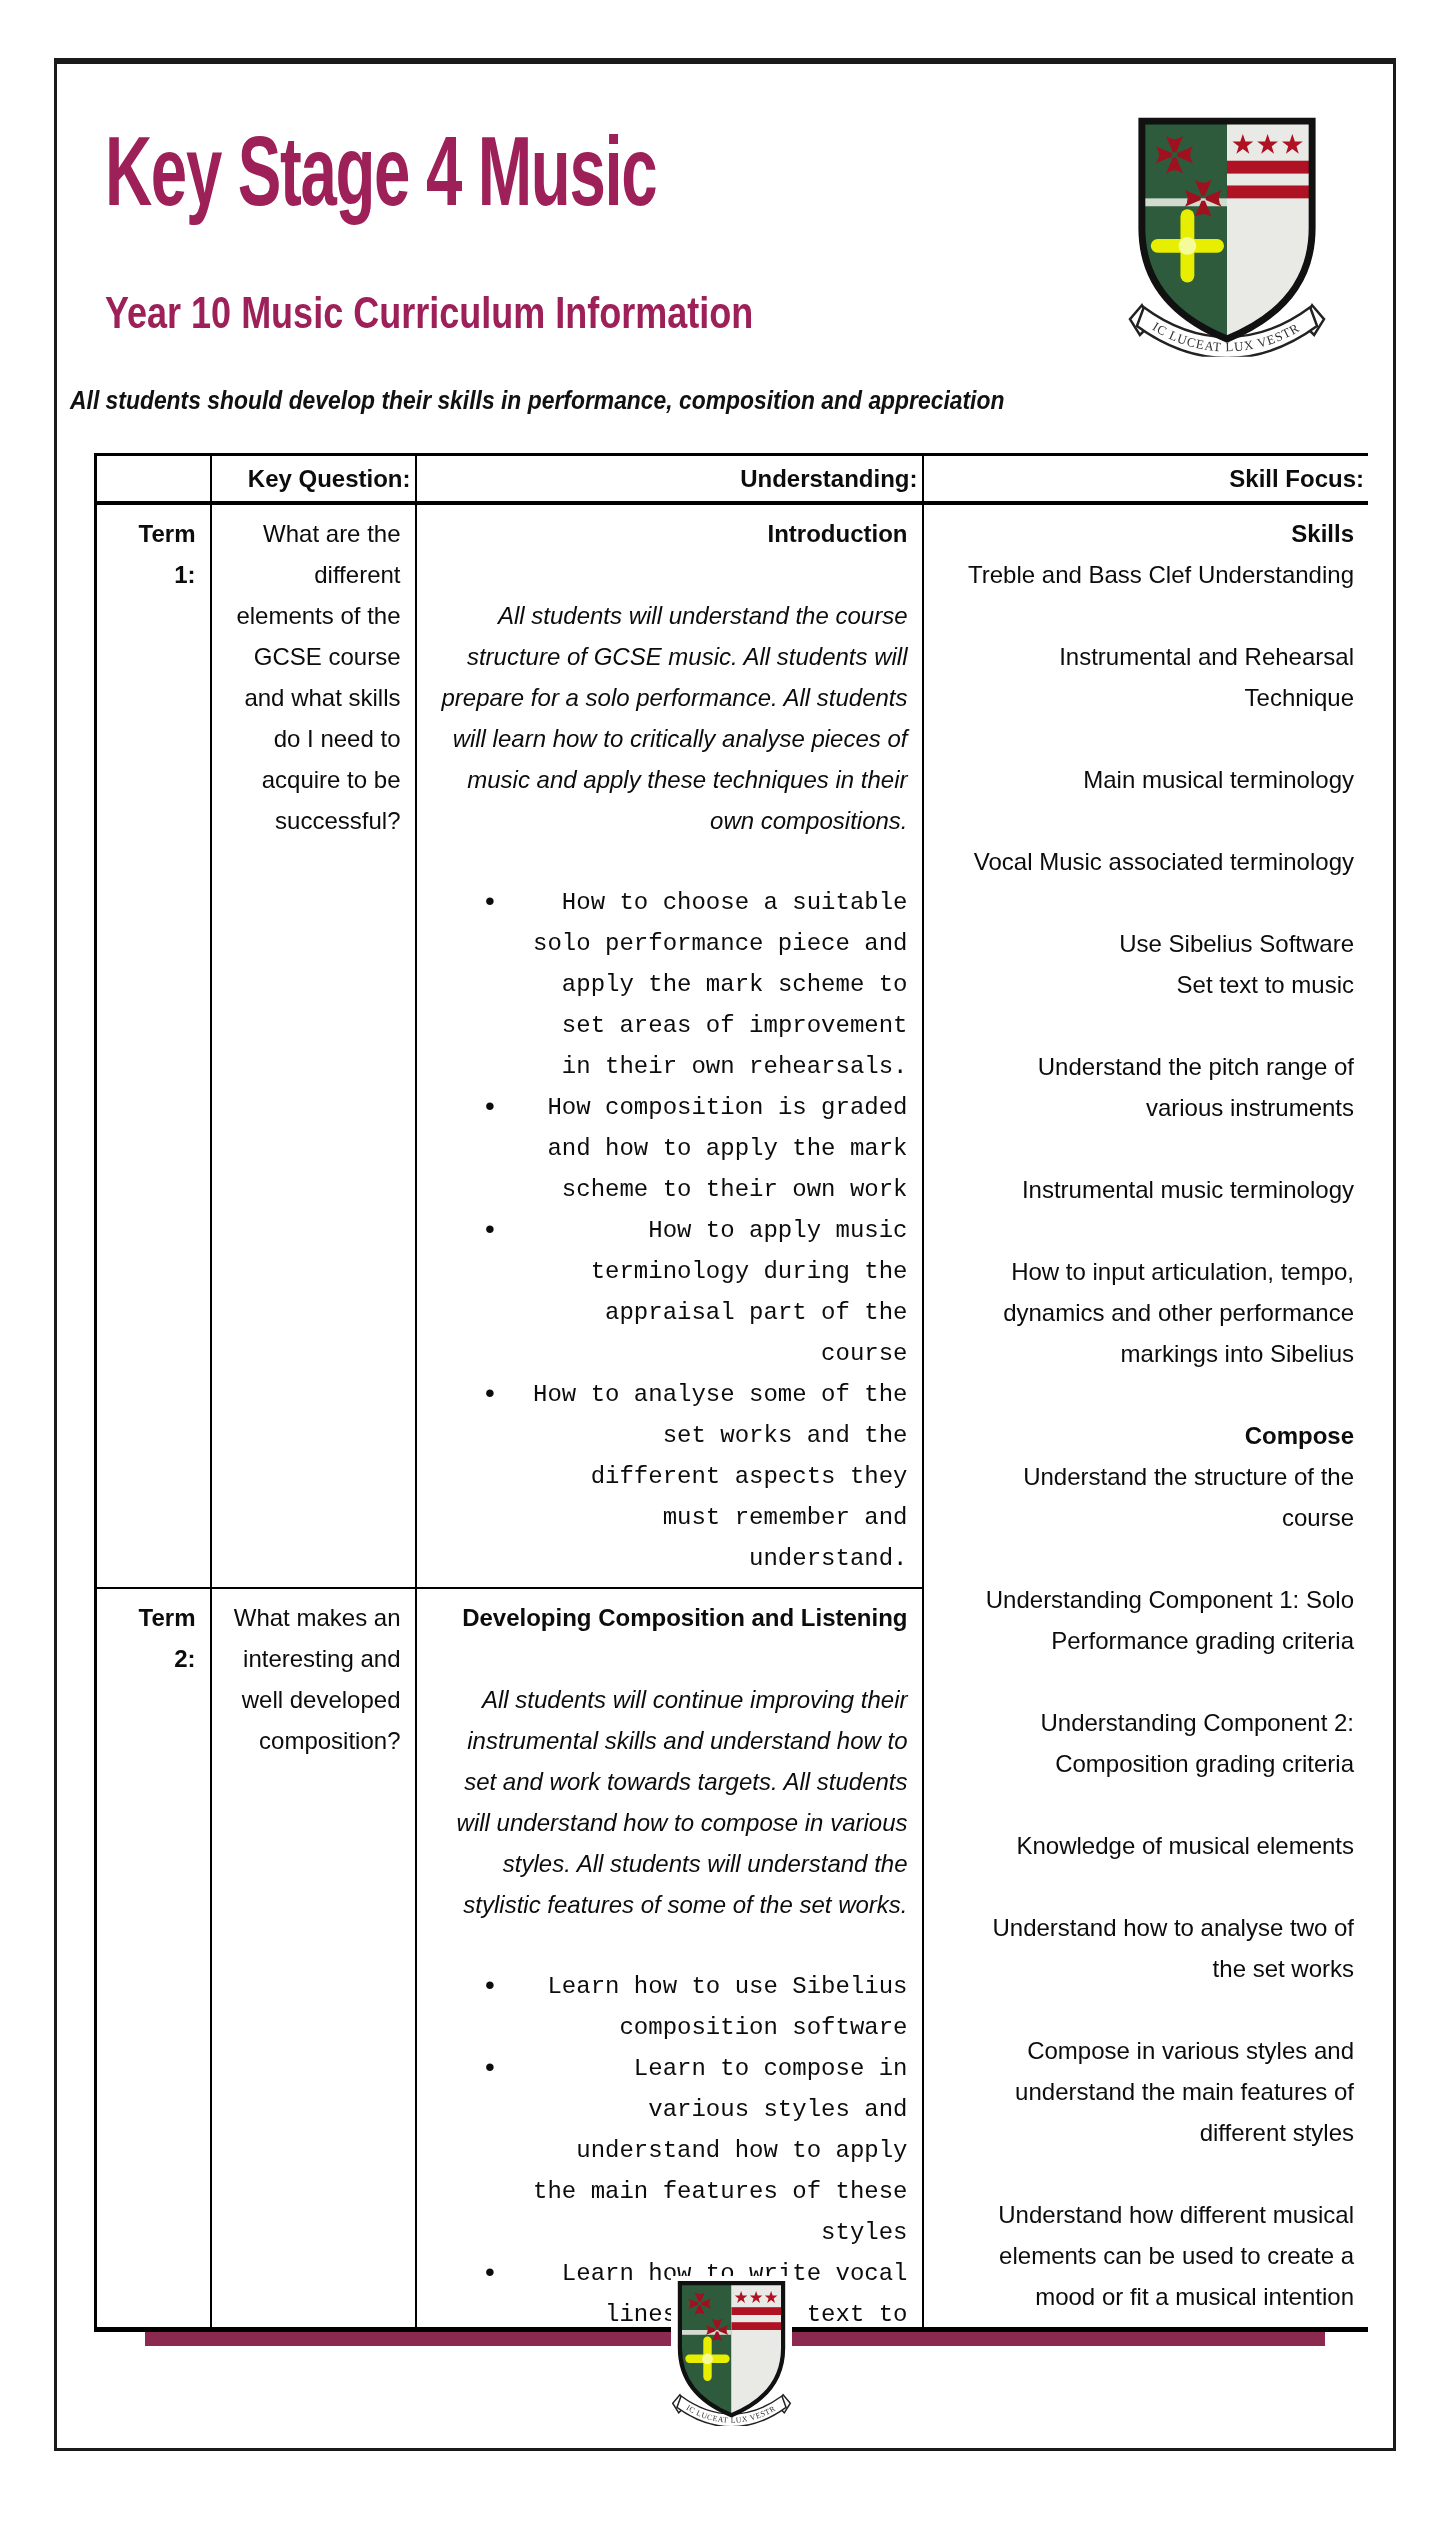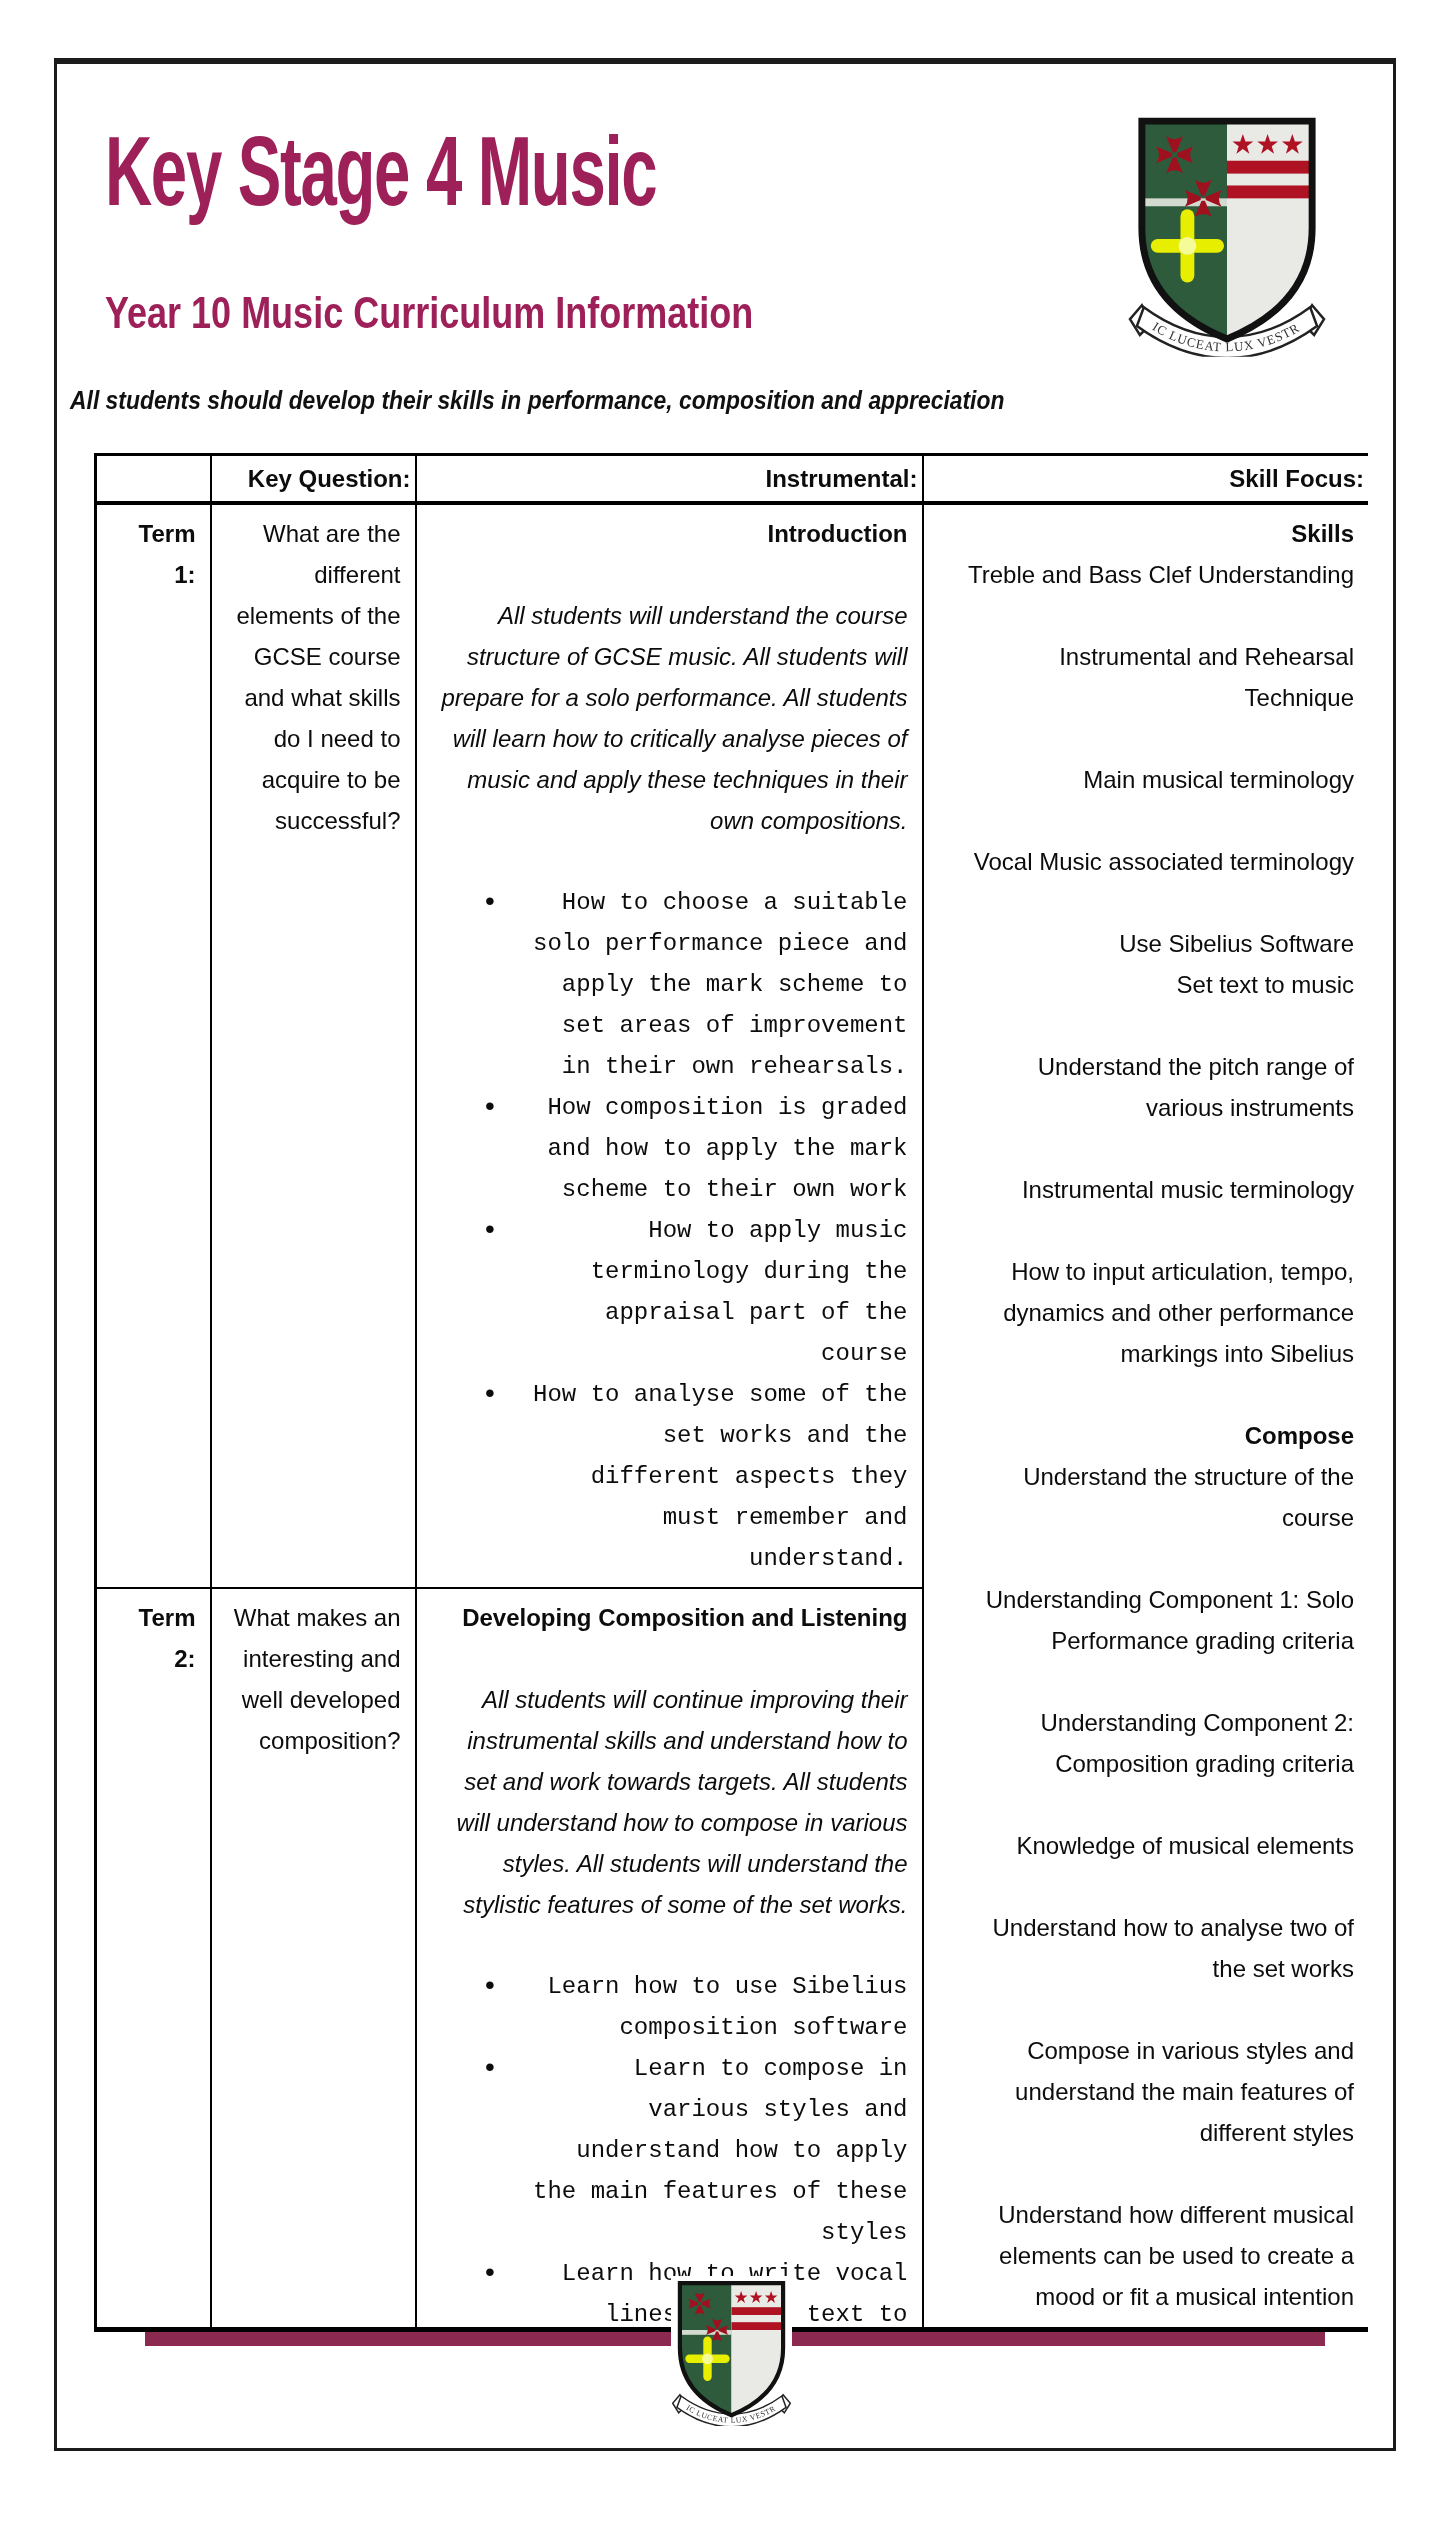--- a/index.html
+++ b/index.html
@@ -143,21 +143,21 @@
       <colgroup>
         <col style="width:115px">
         <col style="width:205px">
         <col style="width:507px">
         <col style="width:447px">
       </colgroup>
       <thead>
         <tr style="height:39px">
           <th></th>
           <th>Key Question:</th>
-          <th>Instrumental:</th>
+          <th>Understanding:</th>
           <th>Skill Focus:</th>
         </tr>
       </thead>
       <tbody>
         <tr style="height:978px">
           <td class="term-cell">Term 1:</td>
           <td>What are the different elements of the GCSE course and what skills do I need to acquire to be successful?</td>
           <td>
             <div class="spec-heading">Introduction</div>
             <div class="gline"></div>

